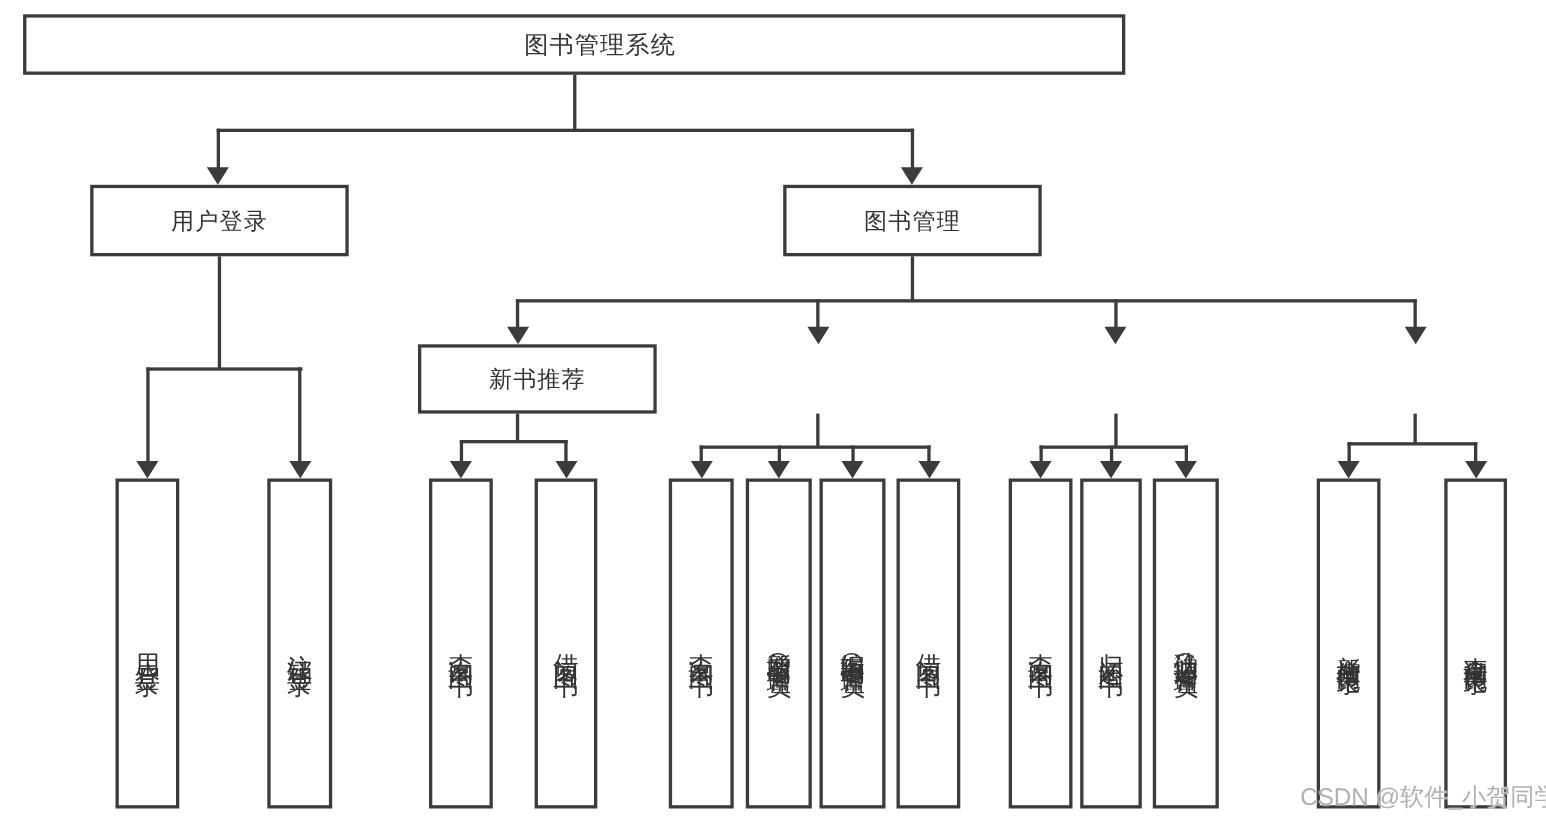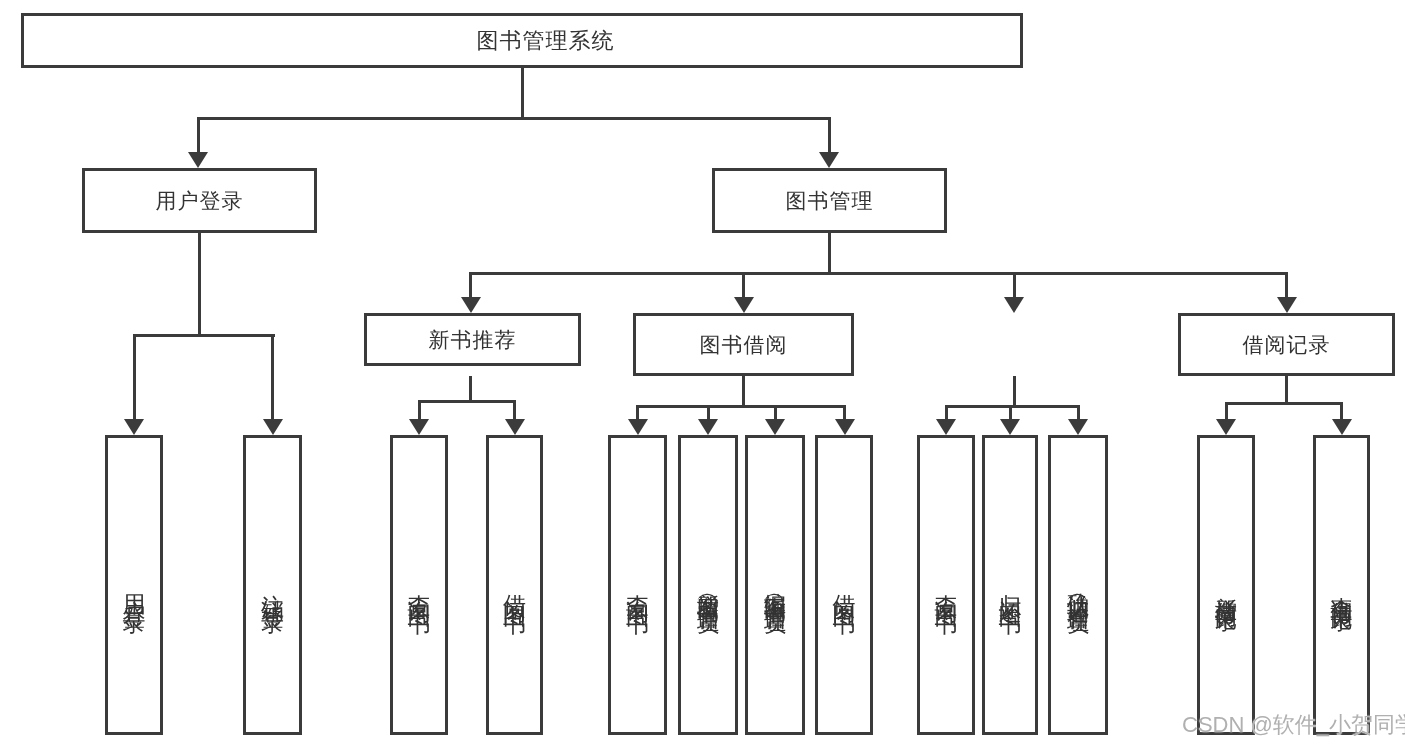--- a/index.html
+++ b/index.html
@@ -62,32 +62,26 @@
   </div>
 
   <div class="box" style="left:82px;top:168px;width:235px;height:65px;">
     <span>用户登录</span>
   </div>
 
   <div class="box" style="left:712px;top:168px;width:235px;height:65px;">
     <span>图书管理</span>
   </div>
 
-  <div class="box" style="left:364px;top:313px;width:217px;height:53px;">
+  <div class="box" style="left:380px;top:313px;width:217px;height:63px;">
     <span>新书推荐</span>
   </div>
 
-  <div class="box" style="left:633px;top:313px;width:221px;height:63px;">
-    <span>图书借阅</span>
-  </div>
 
 
-  <div class="box" style="left:1178px;top:313px;width:217px;height:63px;">
-    <span>借阅记录</span>
-  </div>
 
   <div class="box vbox" style="left:105px;top:435px;width:58px;height:300px;">
     <span>用户登录</span>
   </div>
   <div class="box vbox" style="left:243px;top:435px;width:59px;height:300px;">
     <span>注销登录</span>
   </div>
 
   <div class="box vbox" style="left:390px;top:435px;width:58px;height:300px;">
     <span>查询图书</span>

